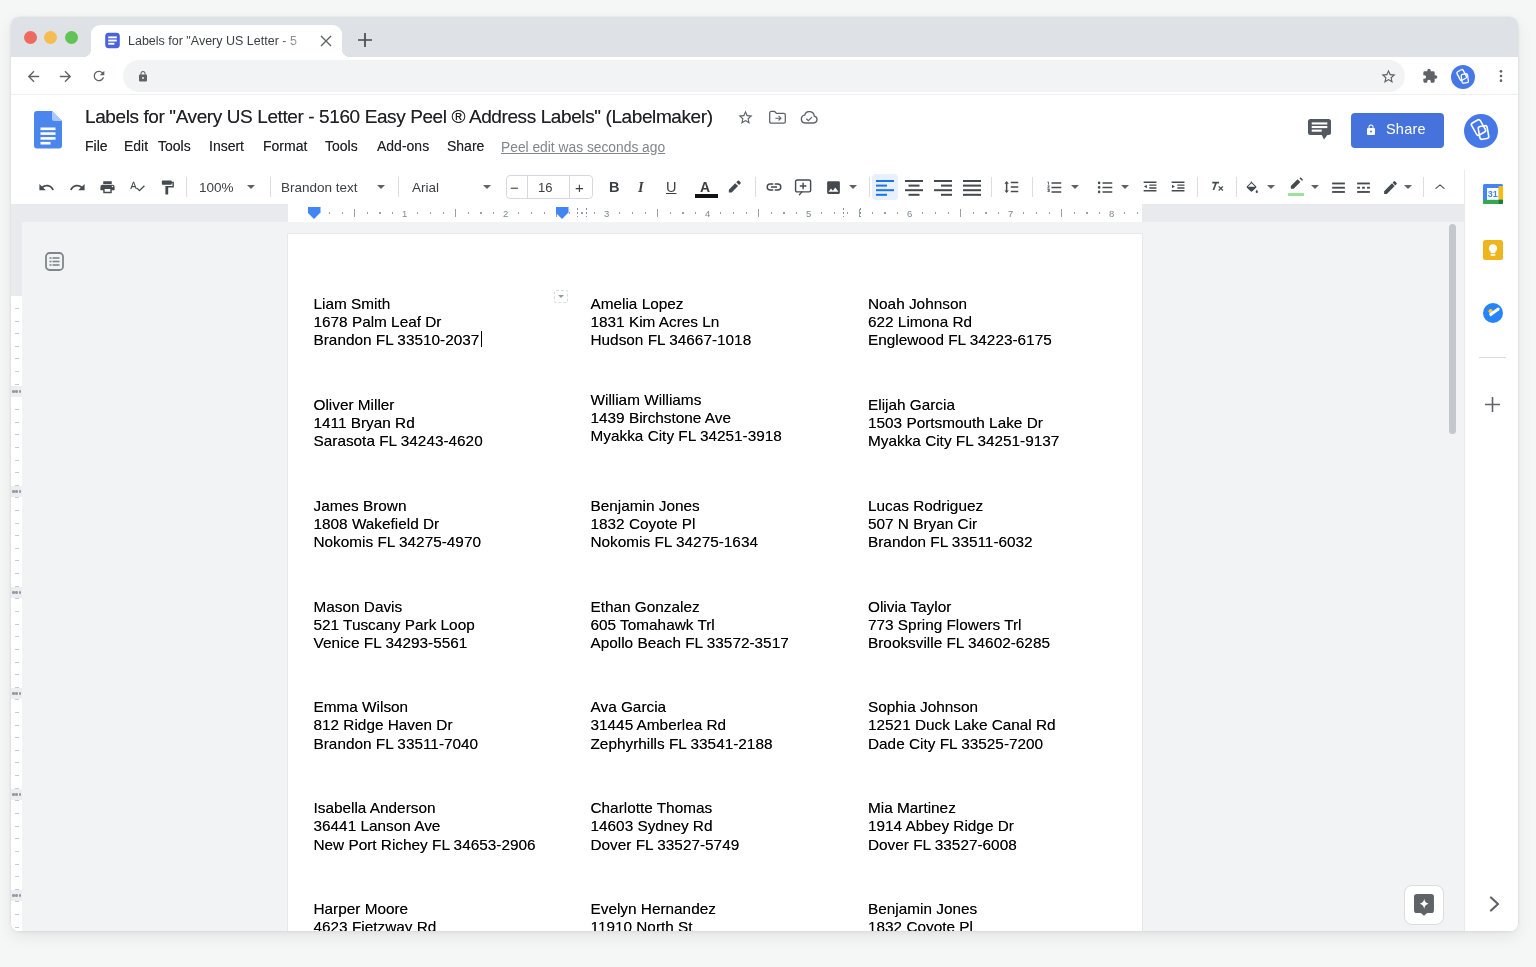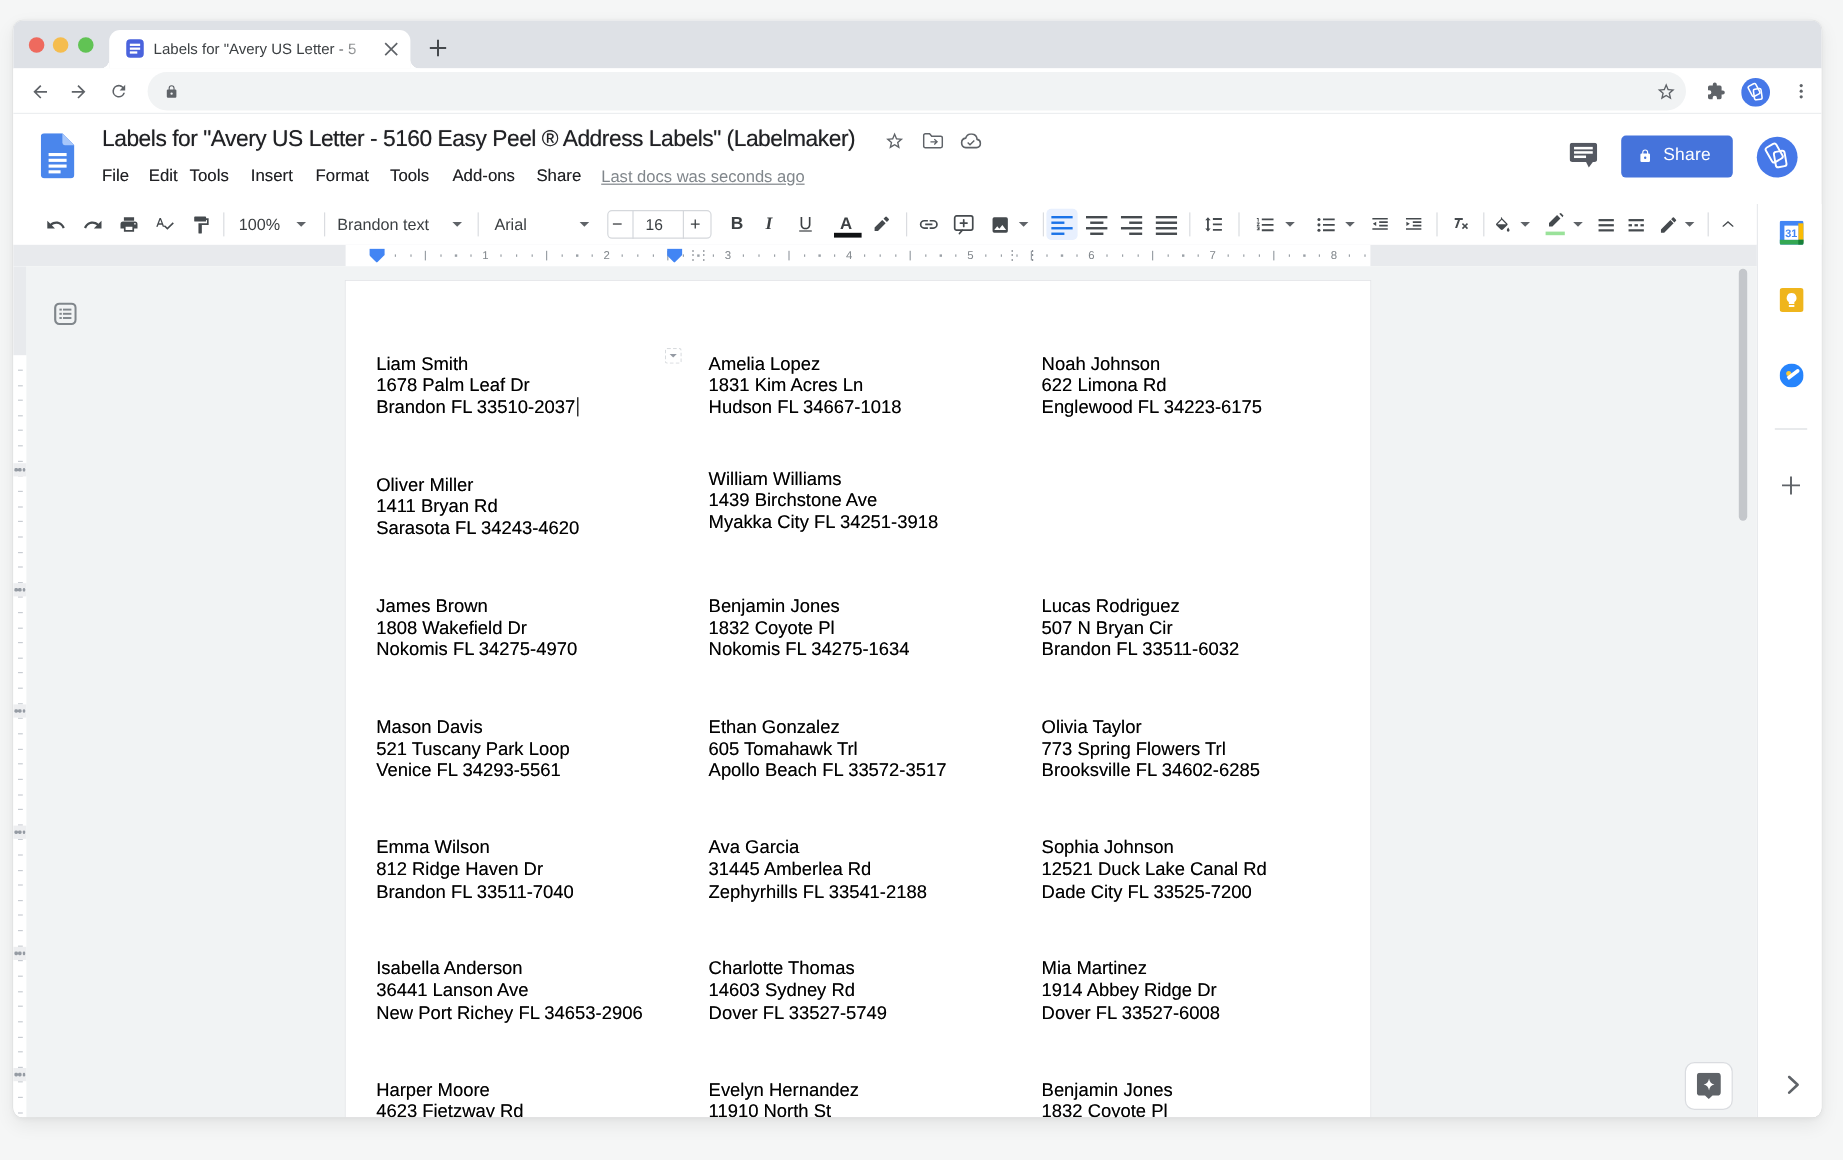--- a/index.html
+++ b/index.html
@@ -132,21 +132,21 @@
       <div id="menus">
         <span style="left:74px">File</span>
         <span style="left:113px">Edit</span>
         <span style="left:147px">Tools</span>
         <span style="left:198px">Insert</span>
         <span style="left:252px">Format</span>
         <span style="left:314px">Tools</span>
         <span style="left:366px">Add-ons</span>
         <span style="left:436px">Share</span>
       </div>
-      <div id="lastedit">Last docs was seconds ago</div>
+      <div id="lastedit">Peel edit was seconds ago</div>
       <svg class="abs" style="left:1297px;top:24px" width="23" height="21" viewBox="0 0 23 21">
 <path d="M2.5 0h18a2.5 2.5 0 0 1 2.5 2.5v11a2.5 2.5 0 0 1-2.5 2.5H2.5A2.5 2.5 0 0 1 0 13.5v-11A2.5 2.5 0 0 1 2.5 0z" fill="#545861"></path>
 <path d="M13.5 15.5h6.2l-3.7 5z" fill="#545861"></path>
 <rect x="3.7" y="3.4" width="15.6" height="2.1" fill="#fff"></rect>
 <rect x="3.7" y="7.0" width="15.6" height="2.1" fill="#fff"></rect>
 <rect x="3.7" y="10.6" width="10" height="2.1" fill="#fff"></rect>
       </svg>
       <div id="sharebtn">
 <svg class="abs" style="left:14px;top:9px" width="12" height="16" viewBox="0 0 24 24" fill="#fff">
 <path d="M18 8h-1V6a5 5 0 0 0-10 0v2H6a2 2 0 0 0-2 2v10a2 2 0 0 0 2 2h12a2 2 0 0 0 2-2V10a2 2 0 0 0-2-2zm-6 9a2 2 0 1 1 0-4 2 2 0 0 1 0 4zm3.1-9H8.9V6a3.1 3.1 0 0 1 6.2 0v2z"></path>
@@ -546,20 +546,21 @@
 <rect x="4.5" y="12.2" width="2" height="1.6"></rect>
           <rect x="7.5" y="12.2" width="7" height="1.6"></rect>
         </g>
       </svg>
       <div id="page">
         <div class="lbl" style="left:25.5px;top:60.8px">Liam Smith<br>1678 Palm Leaf Dr<br>Brandon FL 33510-2037</div>
         <div class="lbl" style="left:302.5px;top:60.8px">Amelia Lopez<br>1831 Kim Acres Ln<br>Hudson FL 34667-1018</div>
         <div class="lbl" style="left:580.0px;top:60.8px">Noah Johnson<br>622 Limona Rd<br>Englewood FL 34223-6175</div>
         <div class="lbl" style="left:25.5px;top:161.7px">Oliver Miller<br>1411 Bryan Rd<br>Sarasota FL 34243-4620</div>
         <div class="lbl" style="left:302.5px;top:157px">William Williams<br>1439 Birchstone Ave<br>Myakka City FL 34251-3918</div>
+        <div class="lbl" style="left:580.0px;top:161.7px">Elijah Garcia<br>1503 Portsmouth Lake Dr<br>Myakka City FL 34251-9137</div>
         <div class="lbl" style="left:25.5px;top:262.6px">James Brown<br>1808 Wakefield Dr<br>Nokomis FL 34275-4970</div>
         <div class="lbl" style="left:302.5px;top:262.6px">Benjamin Jones<br>1832 Coyote Pl<br>Nokomis FL 34275-1634</div>
         <div class="lbl" style="left:580.0px;top:262.6px">Lucas Rodriguez<br>507 N Bryan Cir<br>Brandon FL 33511-6032</div>
         <div class="lbl" style="left:25.5px;top:363.5px">Mason Davis<br>521 Tuscany Park Loop<br>Venice FL 34293-5561</div>
         <div class="lbl" style="left:302.5px;top:363.5px">Ethan Gonzalez<br>605 Tomahawk Trl<br>Apollo Beach FL 33572-3517</div>
         <div class="lbl" style="left:580.0px;top:363.5px">Olivia Taylor<br>773 Spring Flowers Trl<br>Brooksville FL 34602-6285</div>
         <div class="lbl" style="left:25.5px;top:464.2px">Emma Wilson<br>812 Ridge Haven Dr<br>Brandon FL 33511-7040</div>
         <div class="lbl" style="left:302.5px;top:464.2px">Ava Garcia<br>31445 Amberlea Rd<br>Zephyrhills FL 33541-2188</div>
         <div class="lbl" style="left:580.0px;top:464.2px">Sophia Johnson<br>12521 Duck Lake Canal Rd<br>Dade City FL 33525-7200</div>
         <div class="lbl" style="left:25.5px;top:565.2px">Isabella Anderson<br>36441 Lanson Ave<br>New Port Richey FL 34653-2906</div>

